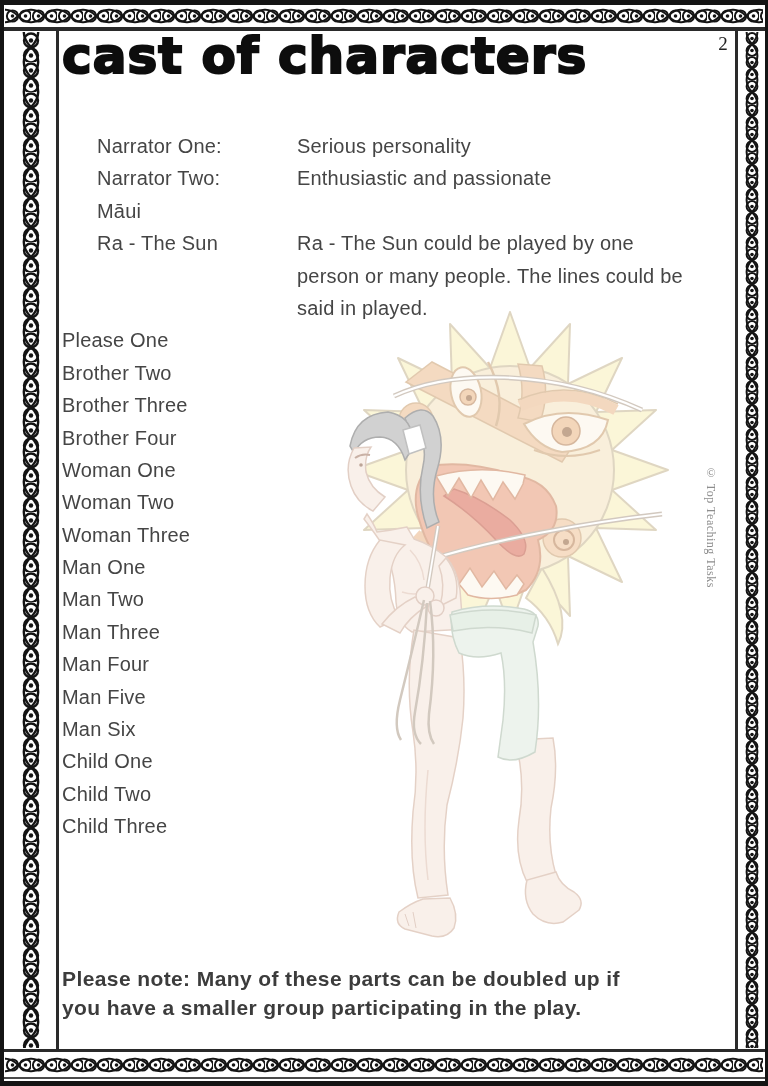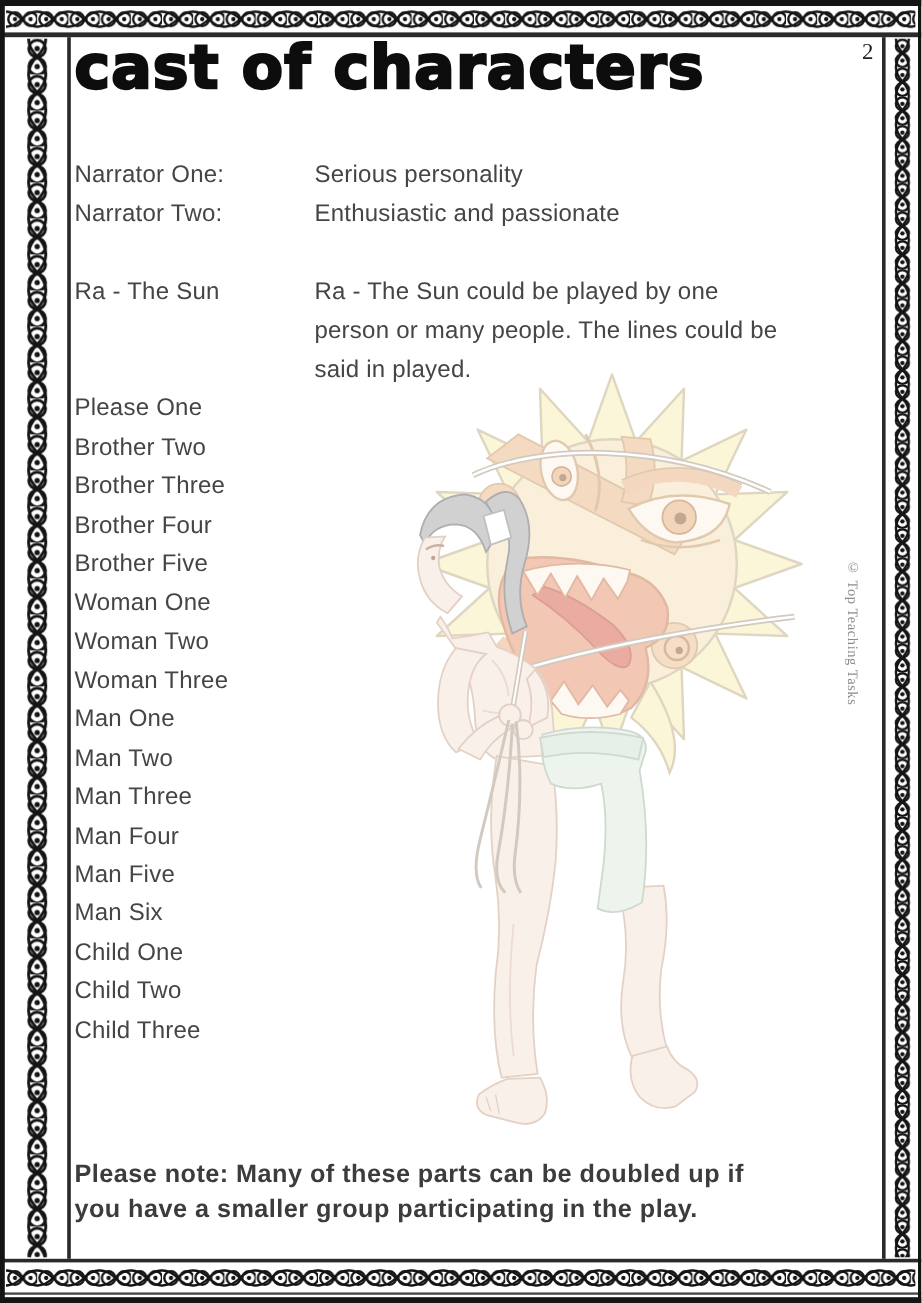--- a/index.html
+++ b/index.html
@@ -10,21 +10,21 @@
   .chain{position:absolute;z-index:3;}
   
   #content{position:absolute;inset:0;z-index:2;}
   .page-title{position:absolute;top:26px;left:62px;width:672px;text-align:left;
       font-family:"DejaVu Sans",sans-serif;font-weight:bold;font-size:50px;line-height:60px;
       color:#0d0d0d;-webkit-text-stroke:2.2px #0d0d0d;letter-spacing:1px;text-transform:lowercase;}
   .page-num{position:absolute;top:33px;left:712px;width:22px;text-align:center;
       font-family:"Liberation Serif",serif;font-size:19px;color:#222;}
   .rows{position:absolute;top:130px;left:62px;width:665px;color:#454545;font-size:20px;letter-spacing:0.2px;}
   .row{height:32.4px;line-height:32.4px;display:flex;white-space:nowrap;}
-  .row .name{width:200px;flex:none;}
+  .row .name{width:200px;flex:none;margin-left:35px;}
   .row .desc{flex:1;}
   .cave-italic{font-style:italic;}
   .note{position:absolute;top:948px;left:62px;width:660px;font-size:21px;line-height:29px;
       font-weight:bold;color:#3c3c3c;letter-spacing:0.4px;white-space:nowrap;margin-top:16px;}
   .copyright{position:absolute;top:466px;left:703px;height:140px;writing-mode:vertical-rl;
       font-family:"Liberation Serif",serif;font-size:12px;color:#8d8d8d;letter-spacing:0.5px;white-space:nowrap;}
   
   #illus{position:absolute;left:310px;top:300px;width:400px;height:660px;z-index:1;opacity:0.75;}
 </style>
 </head>
@@ -104,40 +104,40 @@
     <div class="rows">
       <div class="row">
         <span class="name">Narrator One:</span>
         <span class="desc">Serious personality</span>
       </div>
       <div class="row">
         <span class="name">Narrator Two:</span>
         <span class="desc">Enthusiastic and passionate</span>
       </div>
       <div class="row">
+        <span class="name">Māui</span>
         <span class="desc"></span>
       </div>
       <div class="row">
         <span class="name">Ra - The Sun</span>
         <span class="desc">Ra - The Sun could be played by one</span>
       </div>
       <div class="row">
         <span class="name"></span>
         <span class="desc">person or many people. The lines could be</span>
       </div>
       <div class="row">
         <span class="name"></span>
         <span class="desc">said in played.</span>
       </div>
 
       <div class="row">Please One</div>
       <div class="row">Brother Two</div>
       <div class="row">Brother Three</div>
       <div class="row">Brother Four</div>
-      <div class="row">Brother Five</div>
       <div class="row">Woman One</div>
       <div class="row">Woman Two</div>
       <div class="row">Woman Three</div>
       <div class="row">Man One</div>
       <div class="row">Man Two</div>
       <div class="row">Man Three</div>
       <div class="row">Man Four</div>
       <div class="row">Man Five</div>
       <div class="row">Man Six</div>
       <div class="row">Child One</div>

